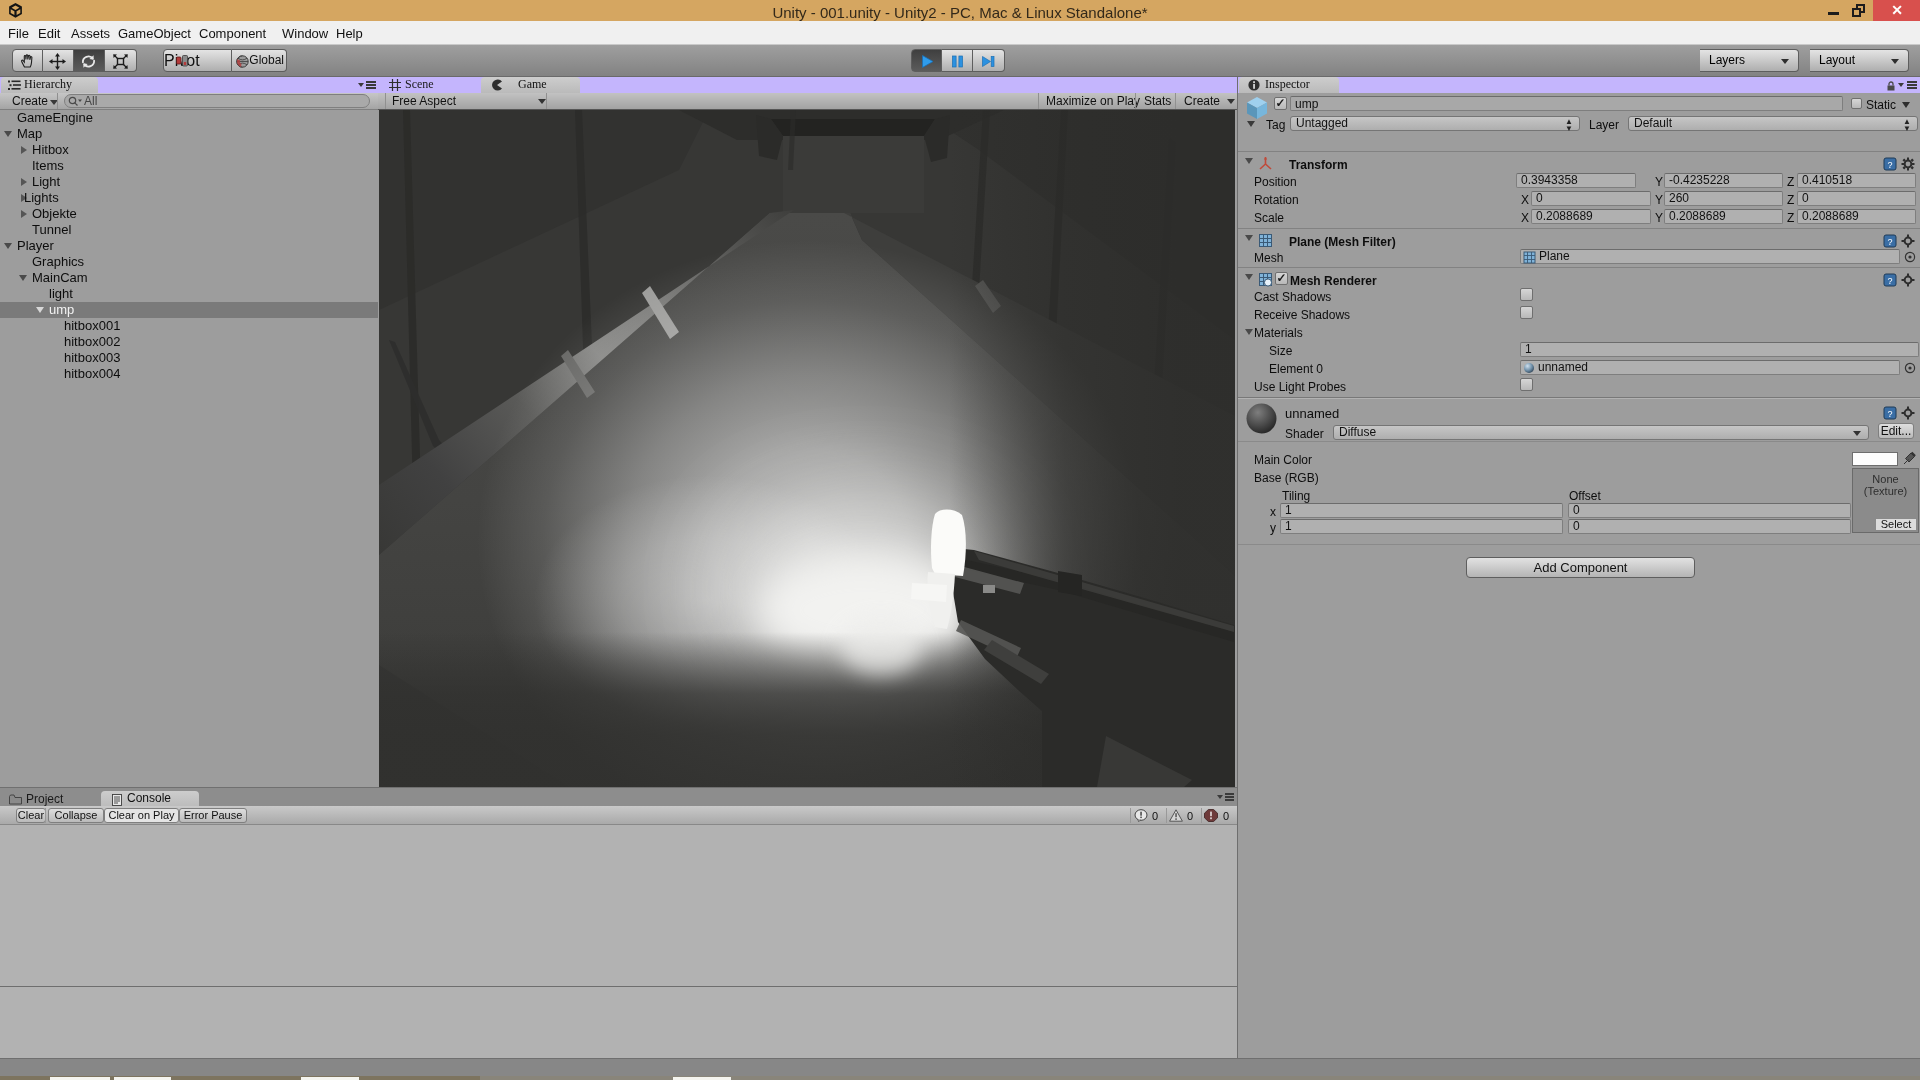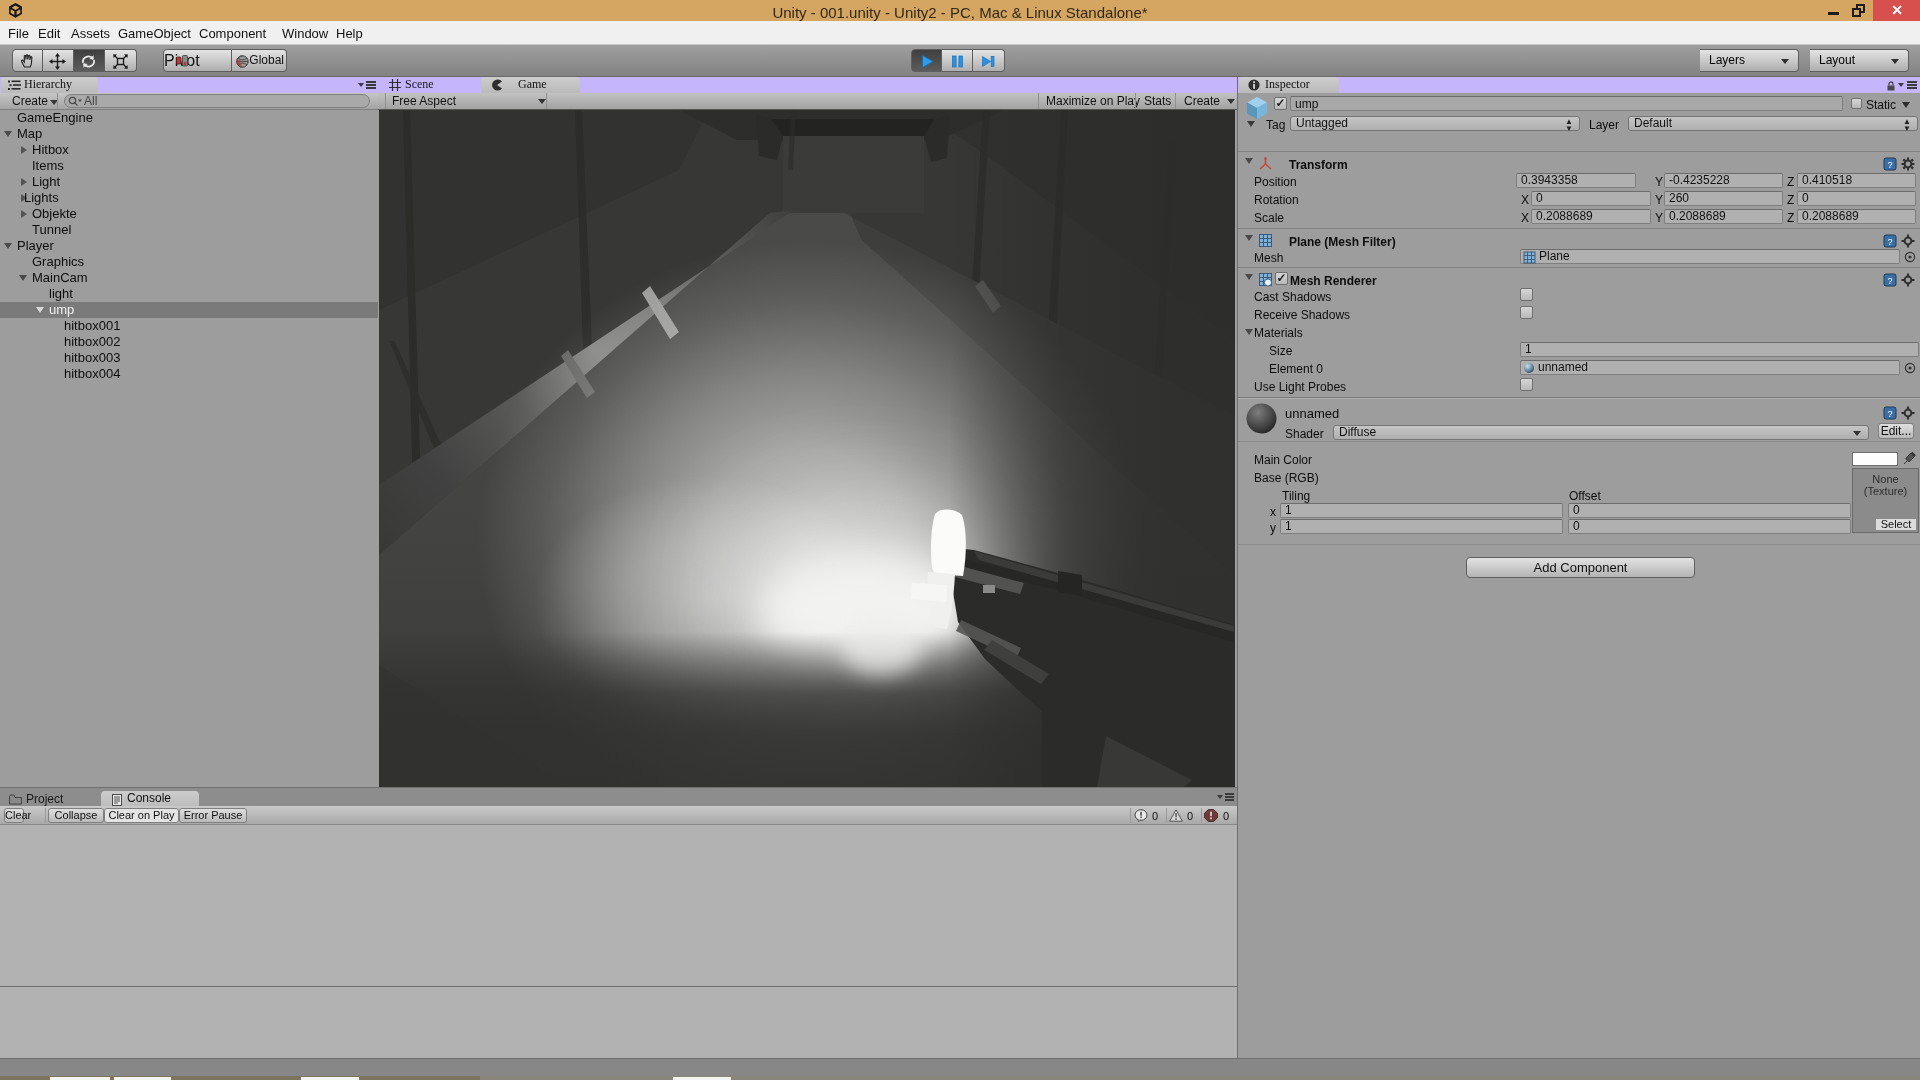--- a/index.html
+++ b/index.html
@@ -615,21 +615,21 @@
     <div class="tab" style="left:101px;top:3px;width:98px;padding-left:26px;height:17px">Console
       <svg style="left:11px;top:3px" width="10" height="12" viewBox="0 0 10 12">
         <rect x="0.5" y="0.5" width="9" height="11" fill="#e8e8e8" stroke="#3c3c3c" stroke-width="0.9"></rect>
         <path d="M2 3 L8 3 M2 5 L8 5 M2 7 L8 7 M2 9 L6 9" stroke="#3c3c3c" stroke-width="0.9"></path>
       </svg>
     </div>
     <div class="abs" style="right:14px;top:7px;width:0;height:0;border-left:3.5px solid transparent;border-right:3.5px solid transparent;border-top:4.5px solid #3a3a3a"></div>
     <div class="abs" style="right:3px;top:5px;width:9px;height:2px;background:#3a3a3a;box-shadow:0 3px 0 #3a3a3a,0 6px 0 #3a3a3a"></div>
   </div>
   <div class="abs" style="left:0;top:19px;width:1237px;height:19px;background:linear-gradient(#c9c9c9,#a9a9a9);border-bottom:1px solid #888">
-    <div class="minibtn" style="left:4px;width:20px">Clear</div>
+    <div class="minibtn" style="left:16px;width:30px">Clear</div>
     <div class="abs" style="left:45px;top:2px;width:1px;height:15px;background:#999"></div>
     <div class="minibtn" style="left:48px;width:56px">Collapse</div>
     <div class="minibtn" style="left:104px;width:75px;background:#e4e4e4">Clear on Play</div>
     <div class="minibtn" style="left:179px;width:68px">Error Pause</div>
     <div class="abs" style="left:1130px;top:2px;width:1px;height:15px;background:#999"></div>
     <div class="abs" style="left:1133px;top:2px;width:33px;height:15px;font-size:11px;color:#111">
       <svg style="left:1px;top:1px" width="14" height="13" viewBox="0 0 14 13">
         <ellipse cx="7" cy="6" rx="6" ry="5.3" fill="#e8e8e8" stroke="#444" stroke-width="1"></ellipse>
         <path d="M4 10.5 L4.5 12.5 L7 10.8" fill="#e8e8e8" stroke="#444" stroke-width="0.8"></path>
         <rect x="6.3" y="2.7" width="1.5" height="4" fill="#444"></rect>

